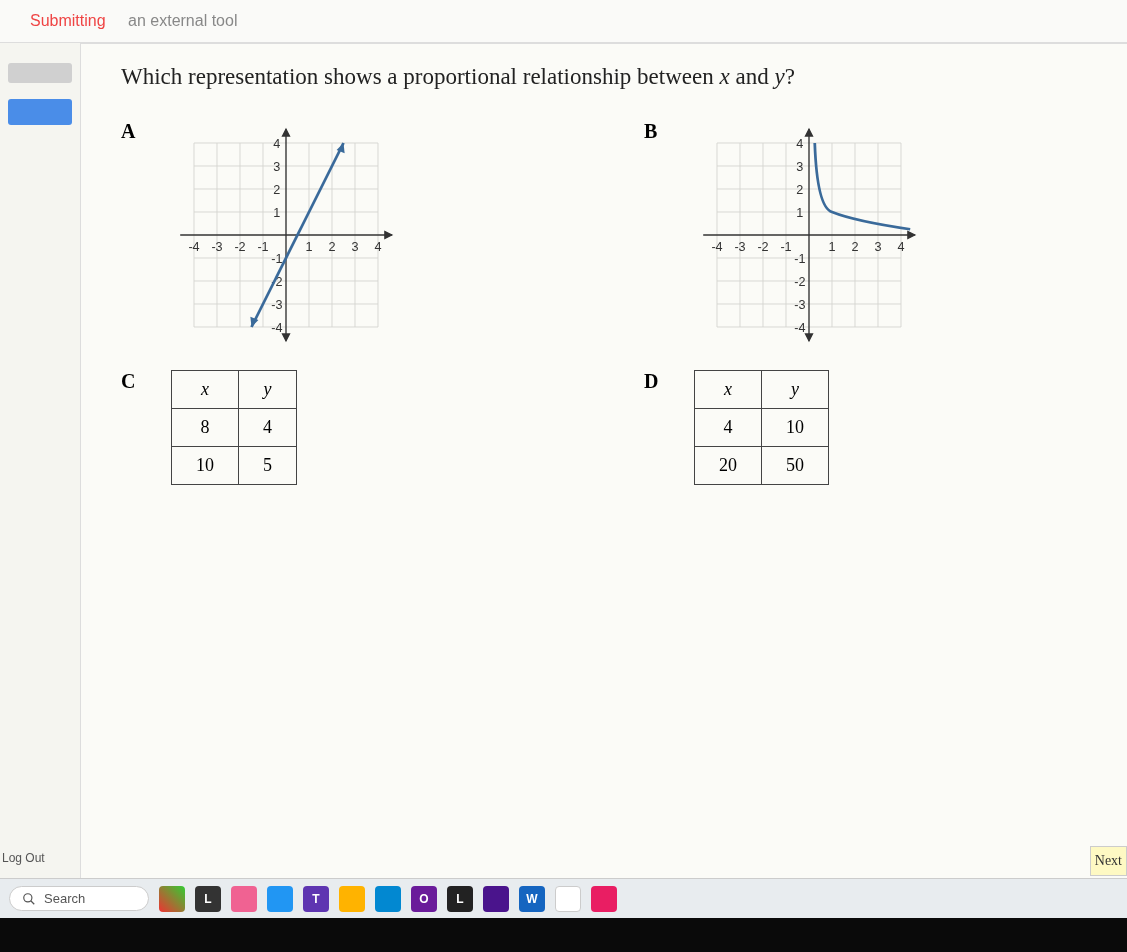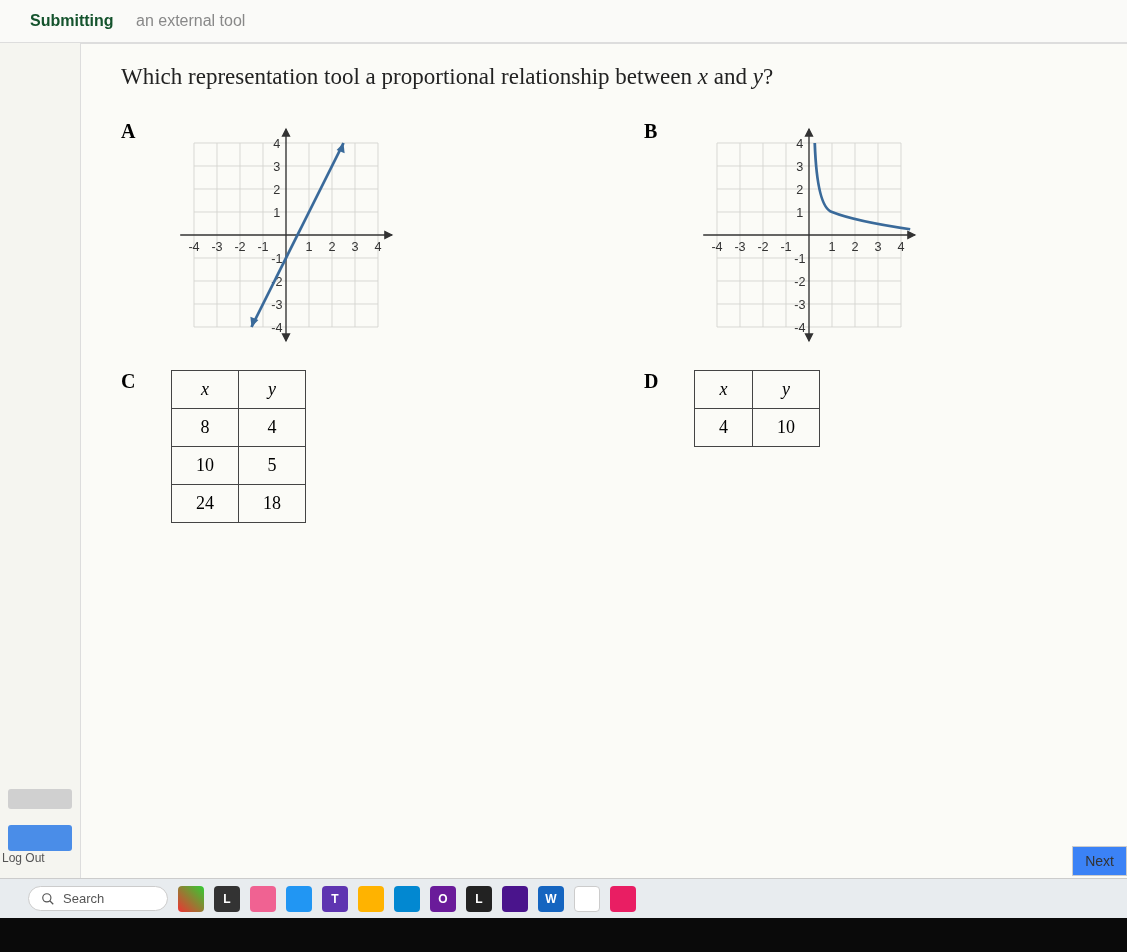--- a/index.html
+++ b/index.html
@@ -11,31 +11,31 @@
       position: relative;
       overflow: hidden;
     }
     .top-bar {
       padding: 12px 30px;
       background: #fafaf8;
       font-family: -apple-system, Arial, sans-serif;
       font-size: 16px;
       border-bottom: 1px solid #ddd;
     }
-    .top-bar .bold { font-weight: 700; color: #14532d; }
+    .top-bar .bold { font-weight: 400; color: #ef4444; }
     .top-bar .light { color: #888; margin-left: 18px; }
     .main-wrap {
       display: flex;
       height: calc(100% - 110px);
     }
     .sidebar {
       width: 80px;
       display: flex;
       flex-direction: column;
-      justify-content: flex-end;
+      justify-content: space-between;
       padding: 20px 8px;
       font-family: -apple-system, Arial, sans-serif;
     }
     .sidebar-top { display: flex; flex-direction: column; gap: 10px; }
     .side-block {
       height: 20px;
       background: #d0d0d0;
       border-radius: 3px;
     }
     .side-block.blue {
@@ -100,21 +100,21 @@
     table.data-table td { font-style: normal; }
     .taskbar {
       position: absolute;
       bottom: 34px;
       left: 0; right: 0;
       height: 40px;
       background: #e8ecef;
       border-top: 1px solid #ccc;
       display: flex;
       align-items: center;
-      padding: 0 28px;
+      padding: 0 9px;
       gap: 10px;
       font-family: -apple-system, Arial, sans-serif;
       margin-top: 41px;
     }
     .search-box {
       display: flex;
       align-items: center;
       gap: 8px;
       background: #fff;
       border: 1px solid #ccc;
@@ -138,25 +138,25 @@
     .black-strip {
       position: absolute;
       bottom: 0; left: 0; right: 0;
       height: 34px;
       background: #0a0a0a;
     }
     .next-btn {
       position: absolute;
       right: 0;
       bottom: 76px;
-      background: #3b82f6;
+      background: #fef9c3;
       border: 1px solid #ccc;
-      padding: 6px 12px;
+      padding: 6px 4px;
       font-size: 14px;
-      font-family: Liberation Sans, sans-serif;
+      font-family: Liberation Serif, serif;
       color: #333;
     }
     svg { display: block; }
   </style>
 </head>
 <body>
 
 <div class="top-bar">
   <span class="bold">Submitting</span>
   <span class="light">an external tool</span>
@@ -166,21 +166,21 @@
   <div class="sidebar">
     <div class="sidebar-top">
       <div class="side-block"></div>
       <div class="side-block blue"></div>
     </div>
     <div class="logout">Log Out</div>
   </div>
 
   <div class="content">
     <div class="question">
-      <span>Which representation tool a proportional relationship between </span><span class="italic-var">x</span><span> and </span><span class="italic-var">y</span><span>?</span>
+      <span>Which representation shows a proportional relationship between </span><span class="italic-var">x</span><span> and </span><span class="italic-var">y</span><span>?</span>
     </div>
 
     <div class="grid">
 
       <div class="option">
         <div class="option-label">A</div>
         <div class="graph-box">
           <svg viewBox="-5 -5 10 10" width="230" height="230">
             <g stroke="#d5d5d0" stroke-width="0.04">
               <line x1="-4" y1="-4" x2="-4" y2="4"></line>
@@ -293,39 +293,39 @@
                 <th>y</th>
               </tr>
           <tr>
                 <td>8</td>
                 <td>4</td>
               </tr>
           <tr>
                 <td>10</td>
                 <td>5</td>
               </tr>
-          <tr>
-                <td>24</td>
-                <td>18</td>
-              </tr>
         </tbody>
           </table>
       </div>
 
       <div class="option">
         <div class="option-label">D</div>
         <table class="data-table">
           <tbody>
               <tr>
                 <th>x</th>
                 <th>y</th>
               </tr>
           <tr>
                 <td>4</td>
                 <td>10</td>
+              </tr>
+          <tr>
+                <td>20</td>
+                <td>50</td>
               </tr>
         </tbody>
           </table>
       </div>
     </div>
   </div>
 </div>
 
 <div class="next-btn">Next</div>
 

